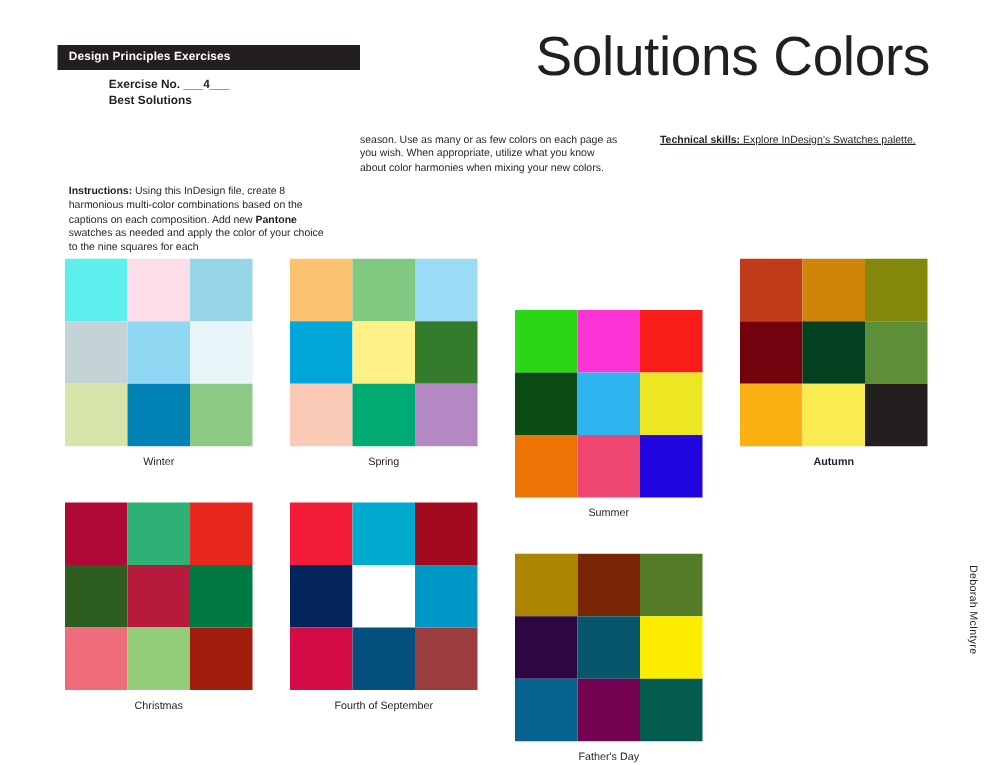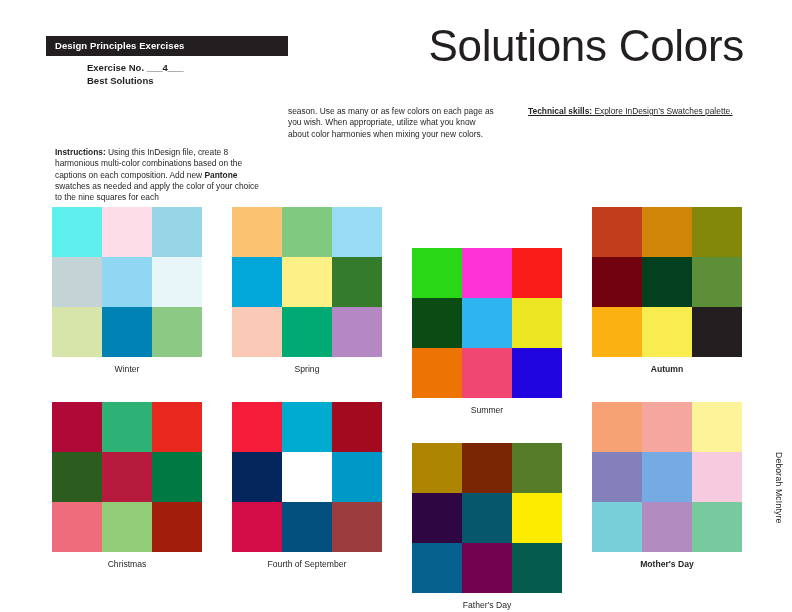--- a/index.html
+++ b/index.html
@@ -248,30 +248,16 @@
       <div class="cell" style="background-color: rgb(46, 6, 66);"></div>
       <div class="cell" style="background-color: rgb(6, 87, 107);"></div>
       <div class="cell" style="background-color: rgb(252, 236, 0);"></div>
       <div class="cell" style="background-color: rgb(6, 97, 143);"></div>
       <div class="cell" style="background-color: rgb(115, 3, 81);"></div>
       <div class="cell" style="background-color: rgb(3, 92, 77);"></div>
     </div>
     <div class="caption">Father's Day</div>
   </div>
 
-  <div class="palette row-2 col-4">
-    <div class="grid">
-      <div class="cell" style="background-color: rgb(246, 162, 116);"></div>
-      <div class="cell" style="background-color: rgb(246, 167, 157);"></div>
-      <div class="cell" style="background-color: rgb(253, 244, 154);"></div>
-      <div class="cell" style="background-color: rgb(132, 128, 187);"></div>
-      <div class="cell" style="background-color: rgb(118, 170, 226);"></div>
-      <div class="cell" style="background-color: rgb(248, 202, 223);"></div>
-      <div class="cell" style="background-color: rgb(120, 207, 217);"></div>
-      <div class="cell" style="background-color: rgb(178, 140, 192);"></div>
-      <div class="cell" style="background-color: rgb(118, 202, 157);"></div>
-    </div>
-    <div class="caption">Mother's Day</div>
-  </div>
 
   <div id="credit">Deborah McIntyre</div>
 
 </div>
 
 </body></html>

